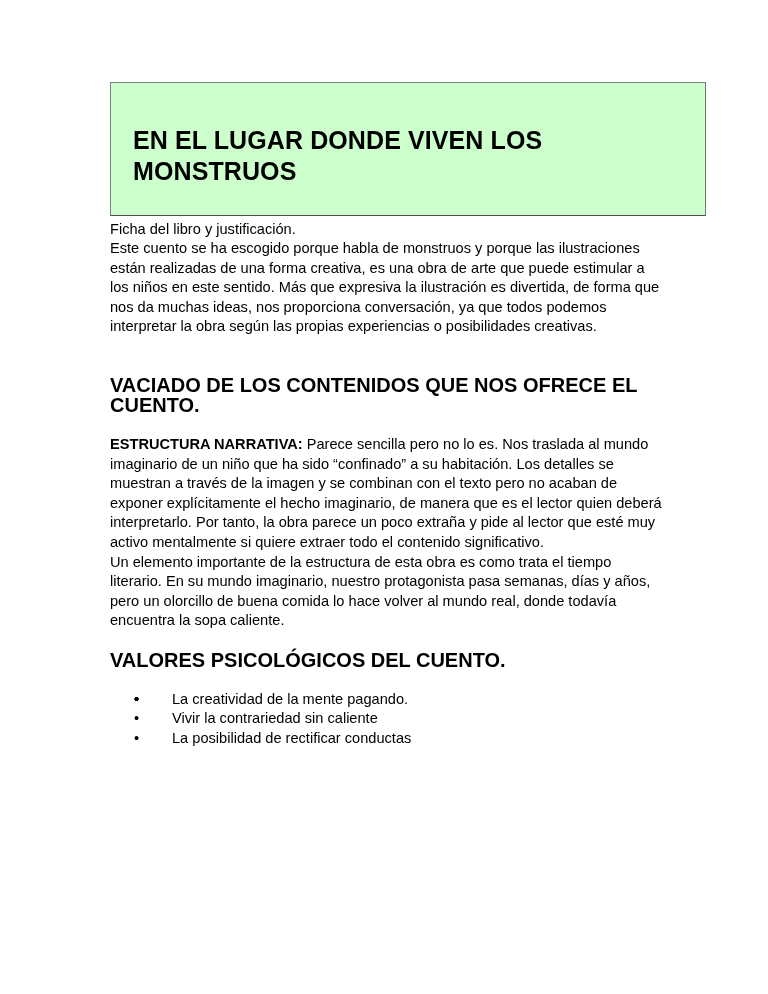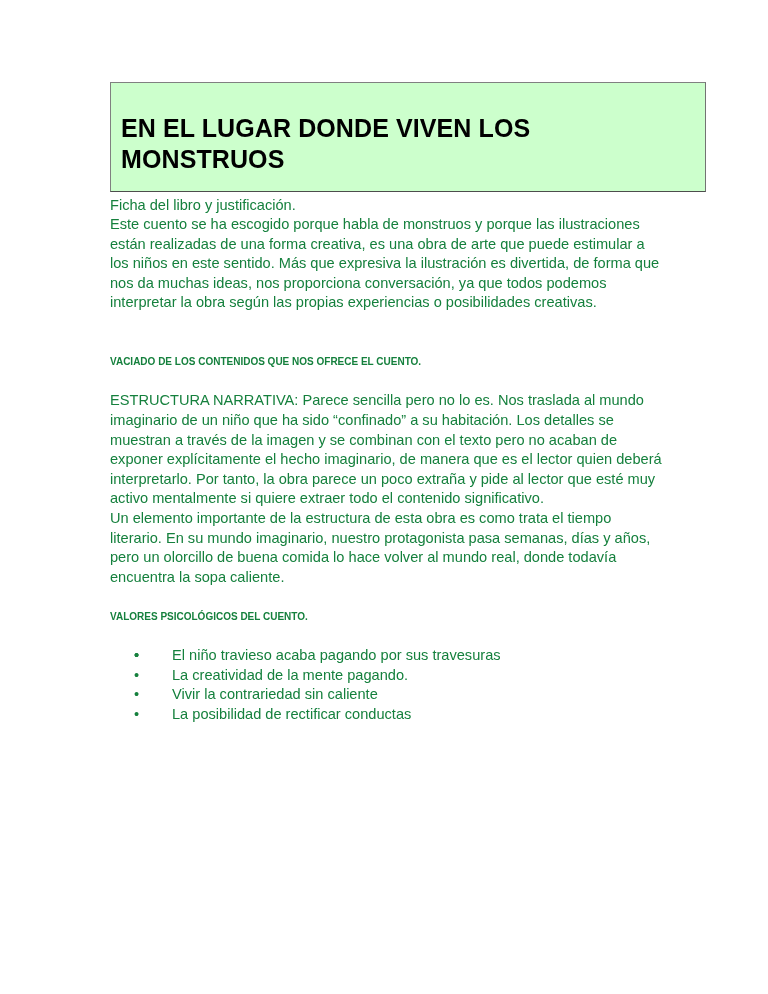--- a/index.html
+++ b/index.html
@@ -30,52 +30,52 @@
     width: 596px;
     box-sizing: border-box;
     background: #ccffcc;
     border: 1px solid #808080;
     border-right-color: #737373;
     border-bottom-color: #4d4d4d;
     padding: 26px 10px 12px 6px;
     margin: 0 0 4px 0;
   }
   .title-text {
-    margin: 4px;
+    margin: 16px;
     font-size: 25px;
     font-weight: bold;
     line-height: 1.23;
     letter-spacing: 0.1px;
     color: #000000;
   }
 
   
   .body-block {
     width: 556px;
     font-size: 14.6px;
     line-height: 19.6px;
-    color: #15803d;
+    color: #000000;
   }
   .body-block p {
     margin: 0;
   }
 
   .spacer-line {
     height: 19.6px;
   }
 
   .section-heading {
     font-weight: bold;
-    font-size: 10px;
+    font-size: 20px;
     line-height: 19.6px;
     margin: 0;
   }
 
   .lead-in {
-    font-weight: normal;
+    font-weight: bold;
   }
 
   
   .bullet-list {
     list-style: none;
     margin: 0;
     padding: 0 0 0 24px;
     font-size: 14.6px;
     line-height: 19.6px;
   }
@@ -123,21 +123,20 @@
     <p class="section-heading">VALORES PSICOLÓGICOS DEL CUENTO.</p>
 
     <div class="spacer-line"></div>
 
     <ul class="bullet-list">
       <li>
         <span class="dot">•</span>
       </li>
       <li>
         <span class="dot">•</span>
-        <span>El niño travieso acaba pagando por sus travesuras</span>
       </li>
       <li>
         <span class="dot">•</span>
         <span>La creatividad de la mente pagando.</span>
       </li>
       <li>
         <span class="dot">•</span>
         <span>Vivir la contrariedad sin caliente</span>
       </li>
       <li>

